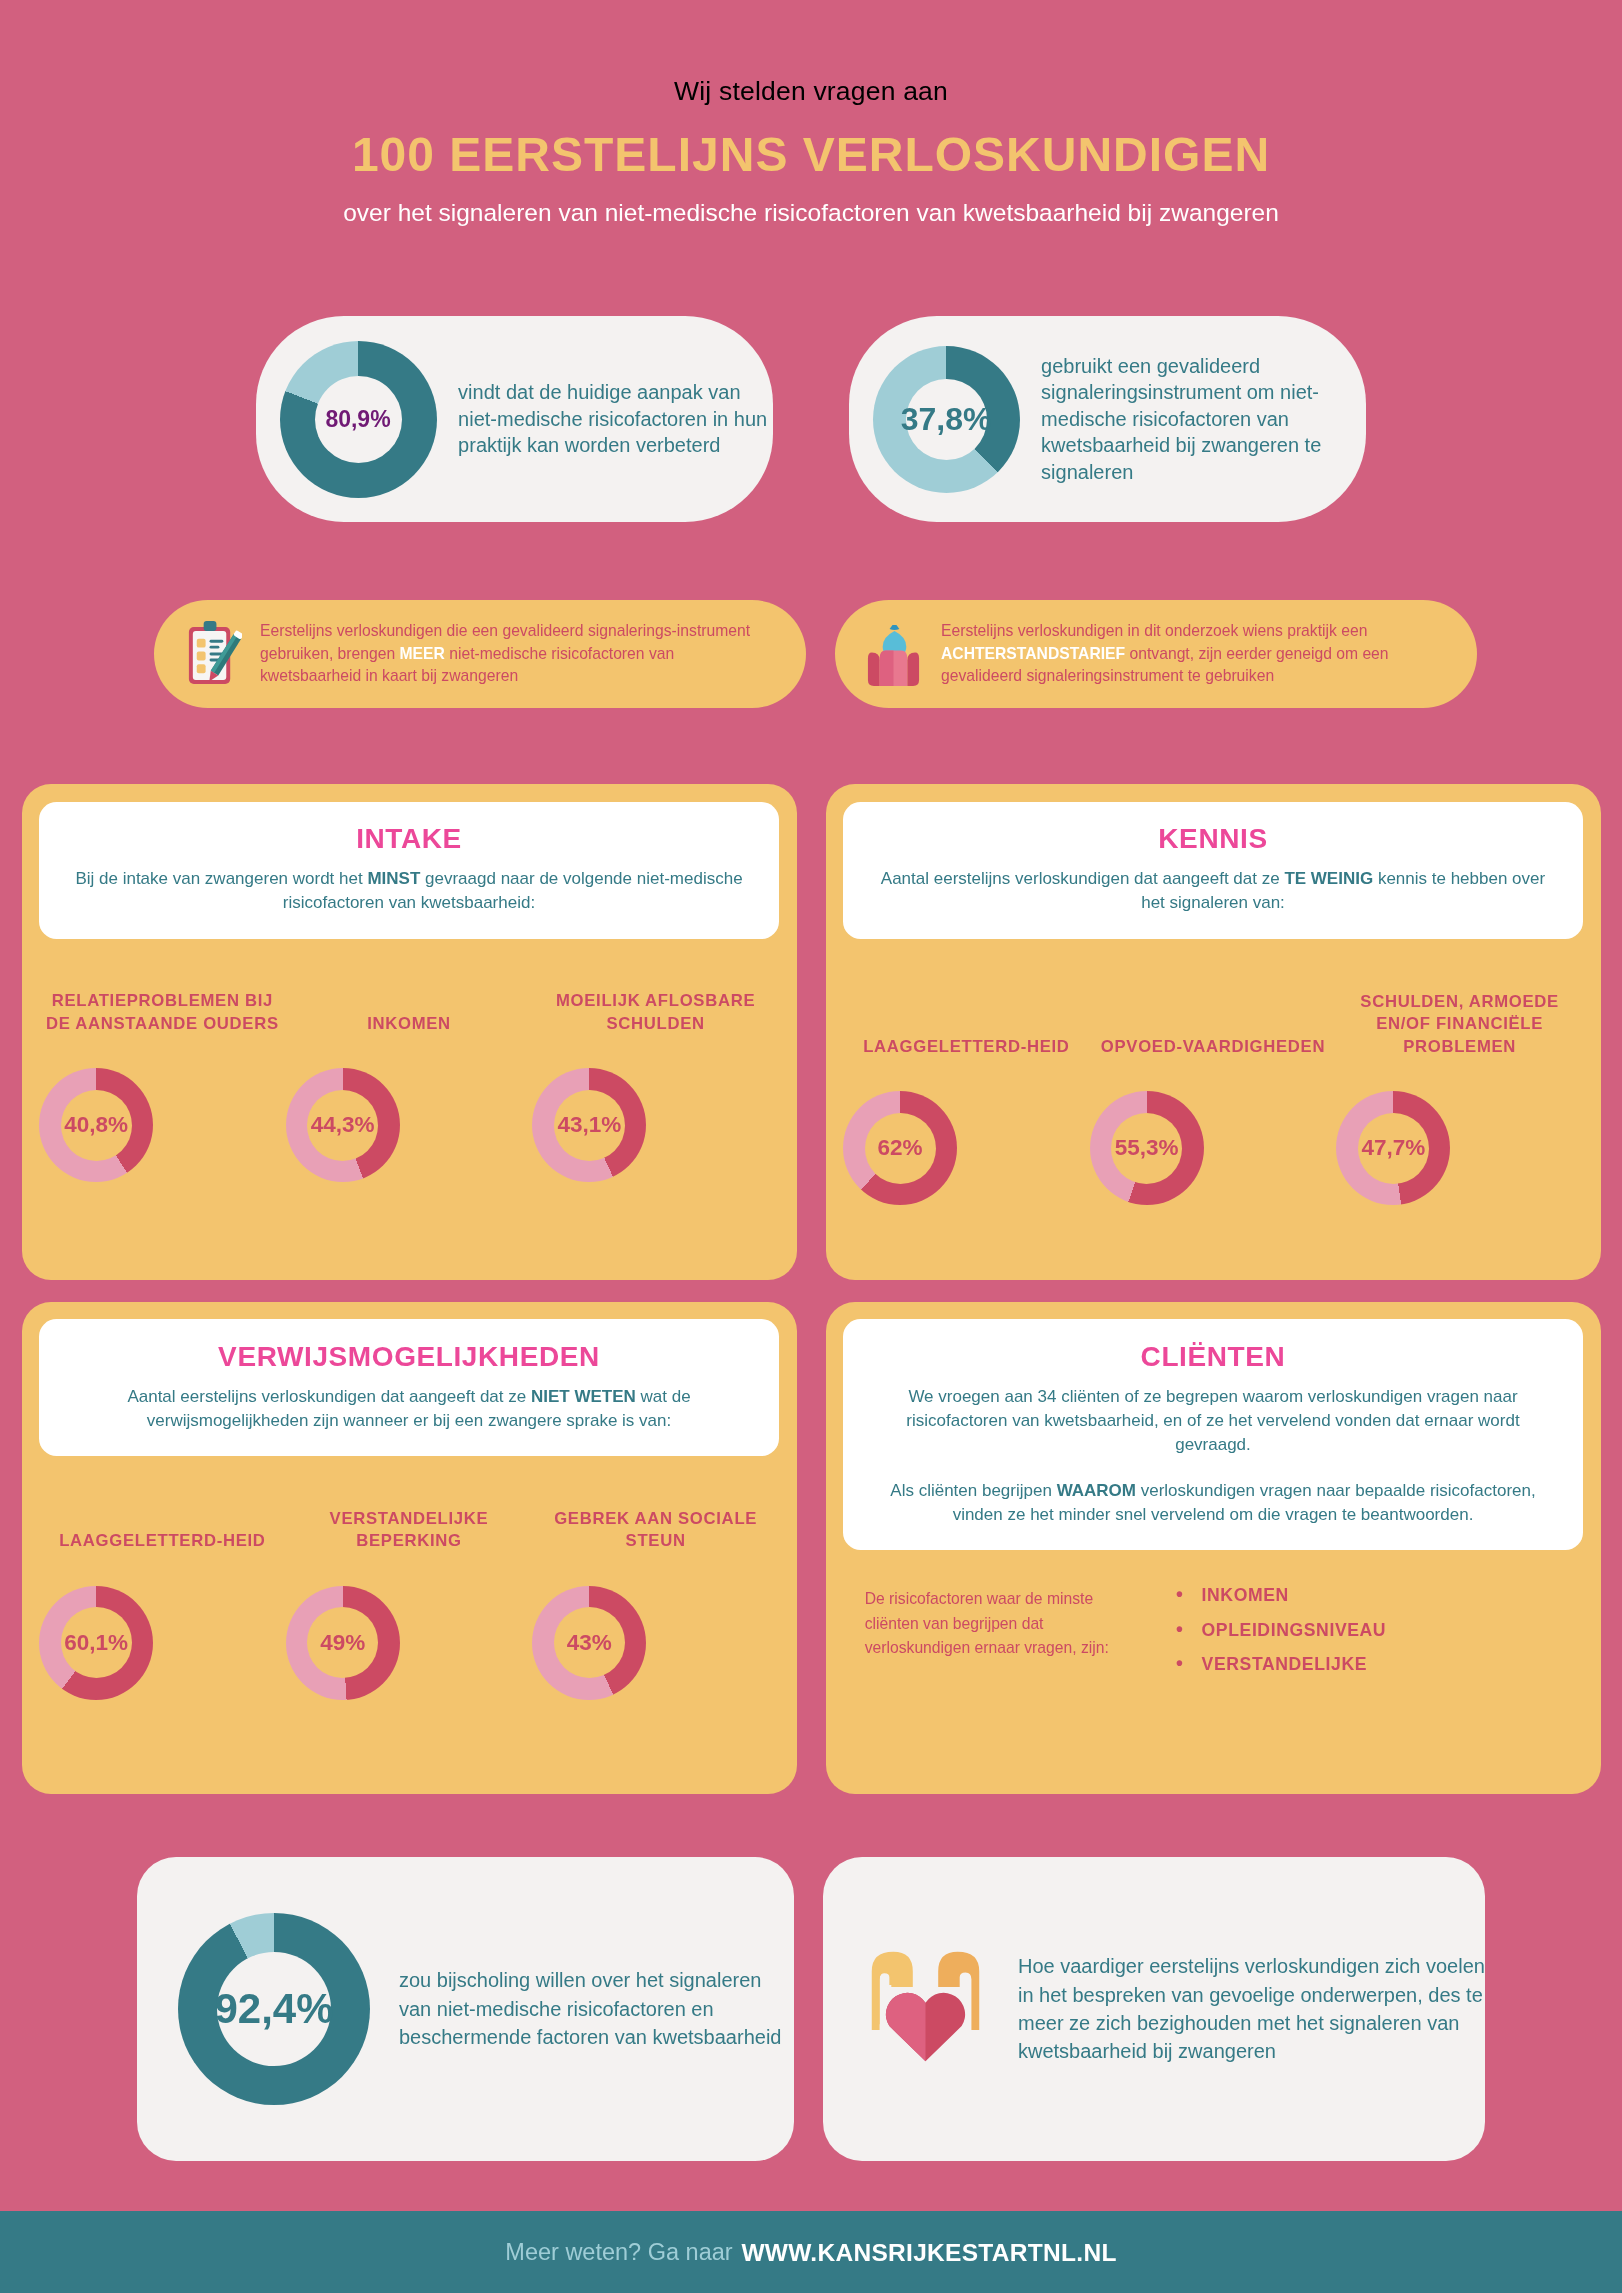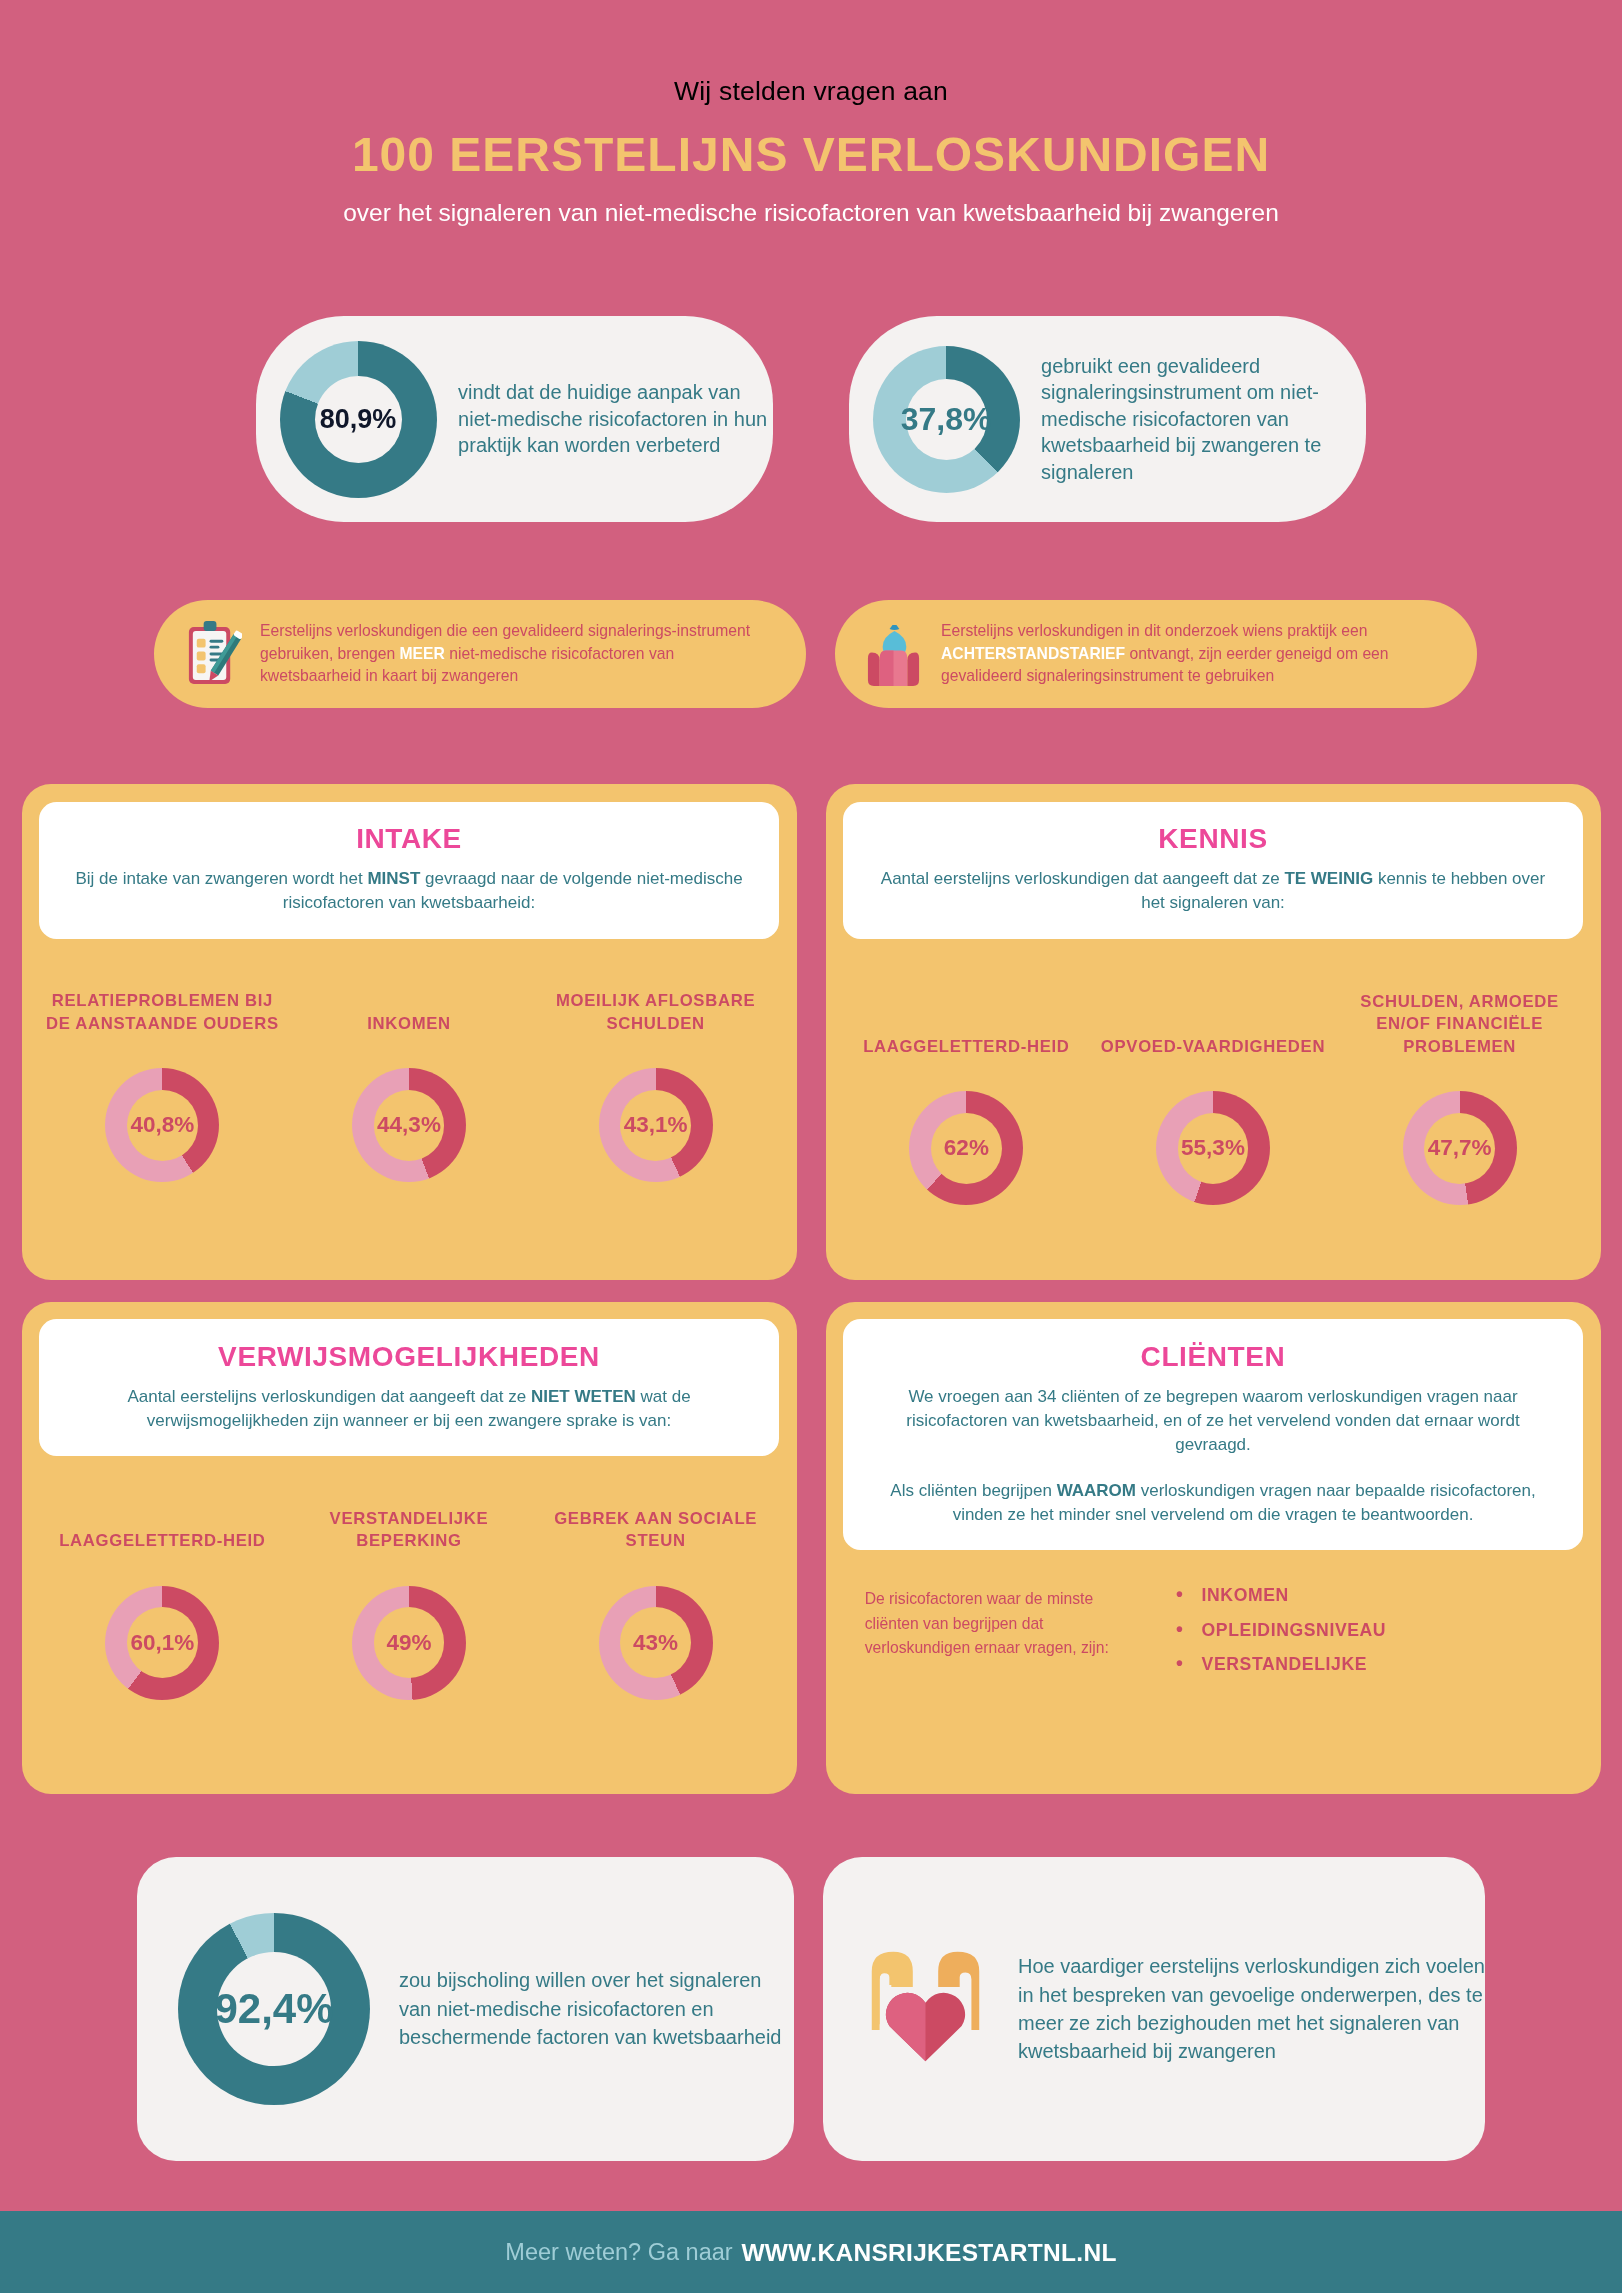--- a/index.html
+++ b/index.html
@@ -69,21 +69,21 @@
     position: absolute;
     border-radius: 50%;
     display: flex; align-items: center; justify-content: center;
     font-weight: 800;
   }
 
   
   .donut-teal-1 { width: 157px; height: 157px; }
   .donut-teal-1 .hole {
     inset: 35px; background: #f4f2f1;
-    color: #0f172a; font-size: 27px;
+    color: #701a75; font-size: 23px;
   }
   .donut-teal-2 { width: 147px; height: 147px; }
   .donut-teal-2 .hole {
     inset: 33px; background: #f4f2f1;
     color: #357a86; font-size: 32px;
   }
 
   
   .note-row {
     position: absolute; top: 600px; left: 0; width: 1622px;
@@ -144,21 +144,21 @@
   }
   .card-head .desc b { font-weight: 800; }
 
   .cat-row {
     display: flex;
     margin-top: 25.5px;
   }
   .cat {
     flex: 1 1 0;
     text-align: center;
-    display: flex; flex-direction: column; align-items: center;
+    display: flex; flex-direction: column; 
   }
   .cat .cat-label {
     color: #cc4a63;
     font-size: 16.7px;
     font-weight: 800;
     letter-spacing: 0.7px;
     line-height: 1.35;
     min-height: 71px;
     display: flex; align-items: flex-end; justify-content: center;
   }

